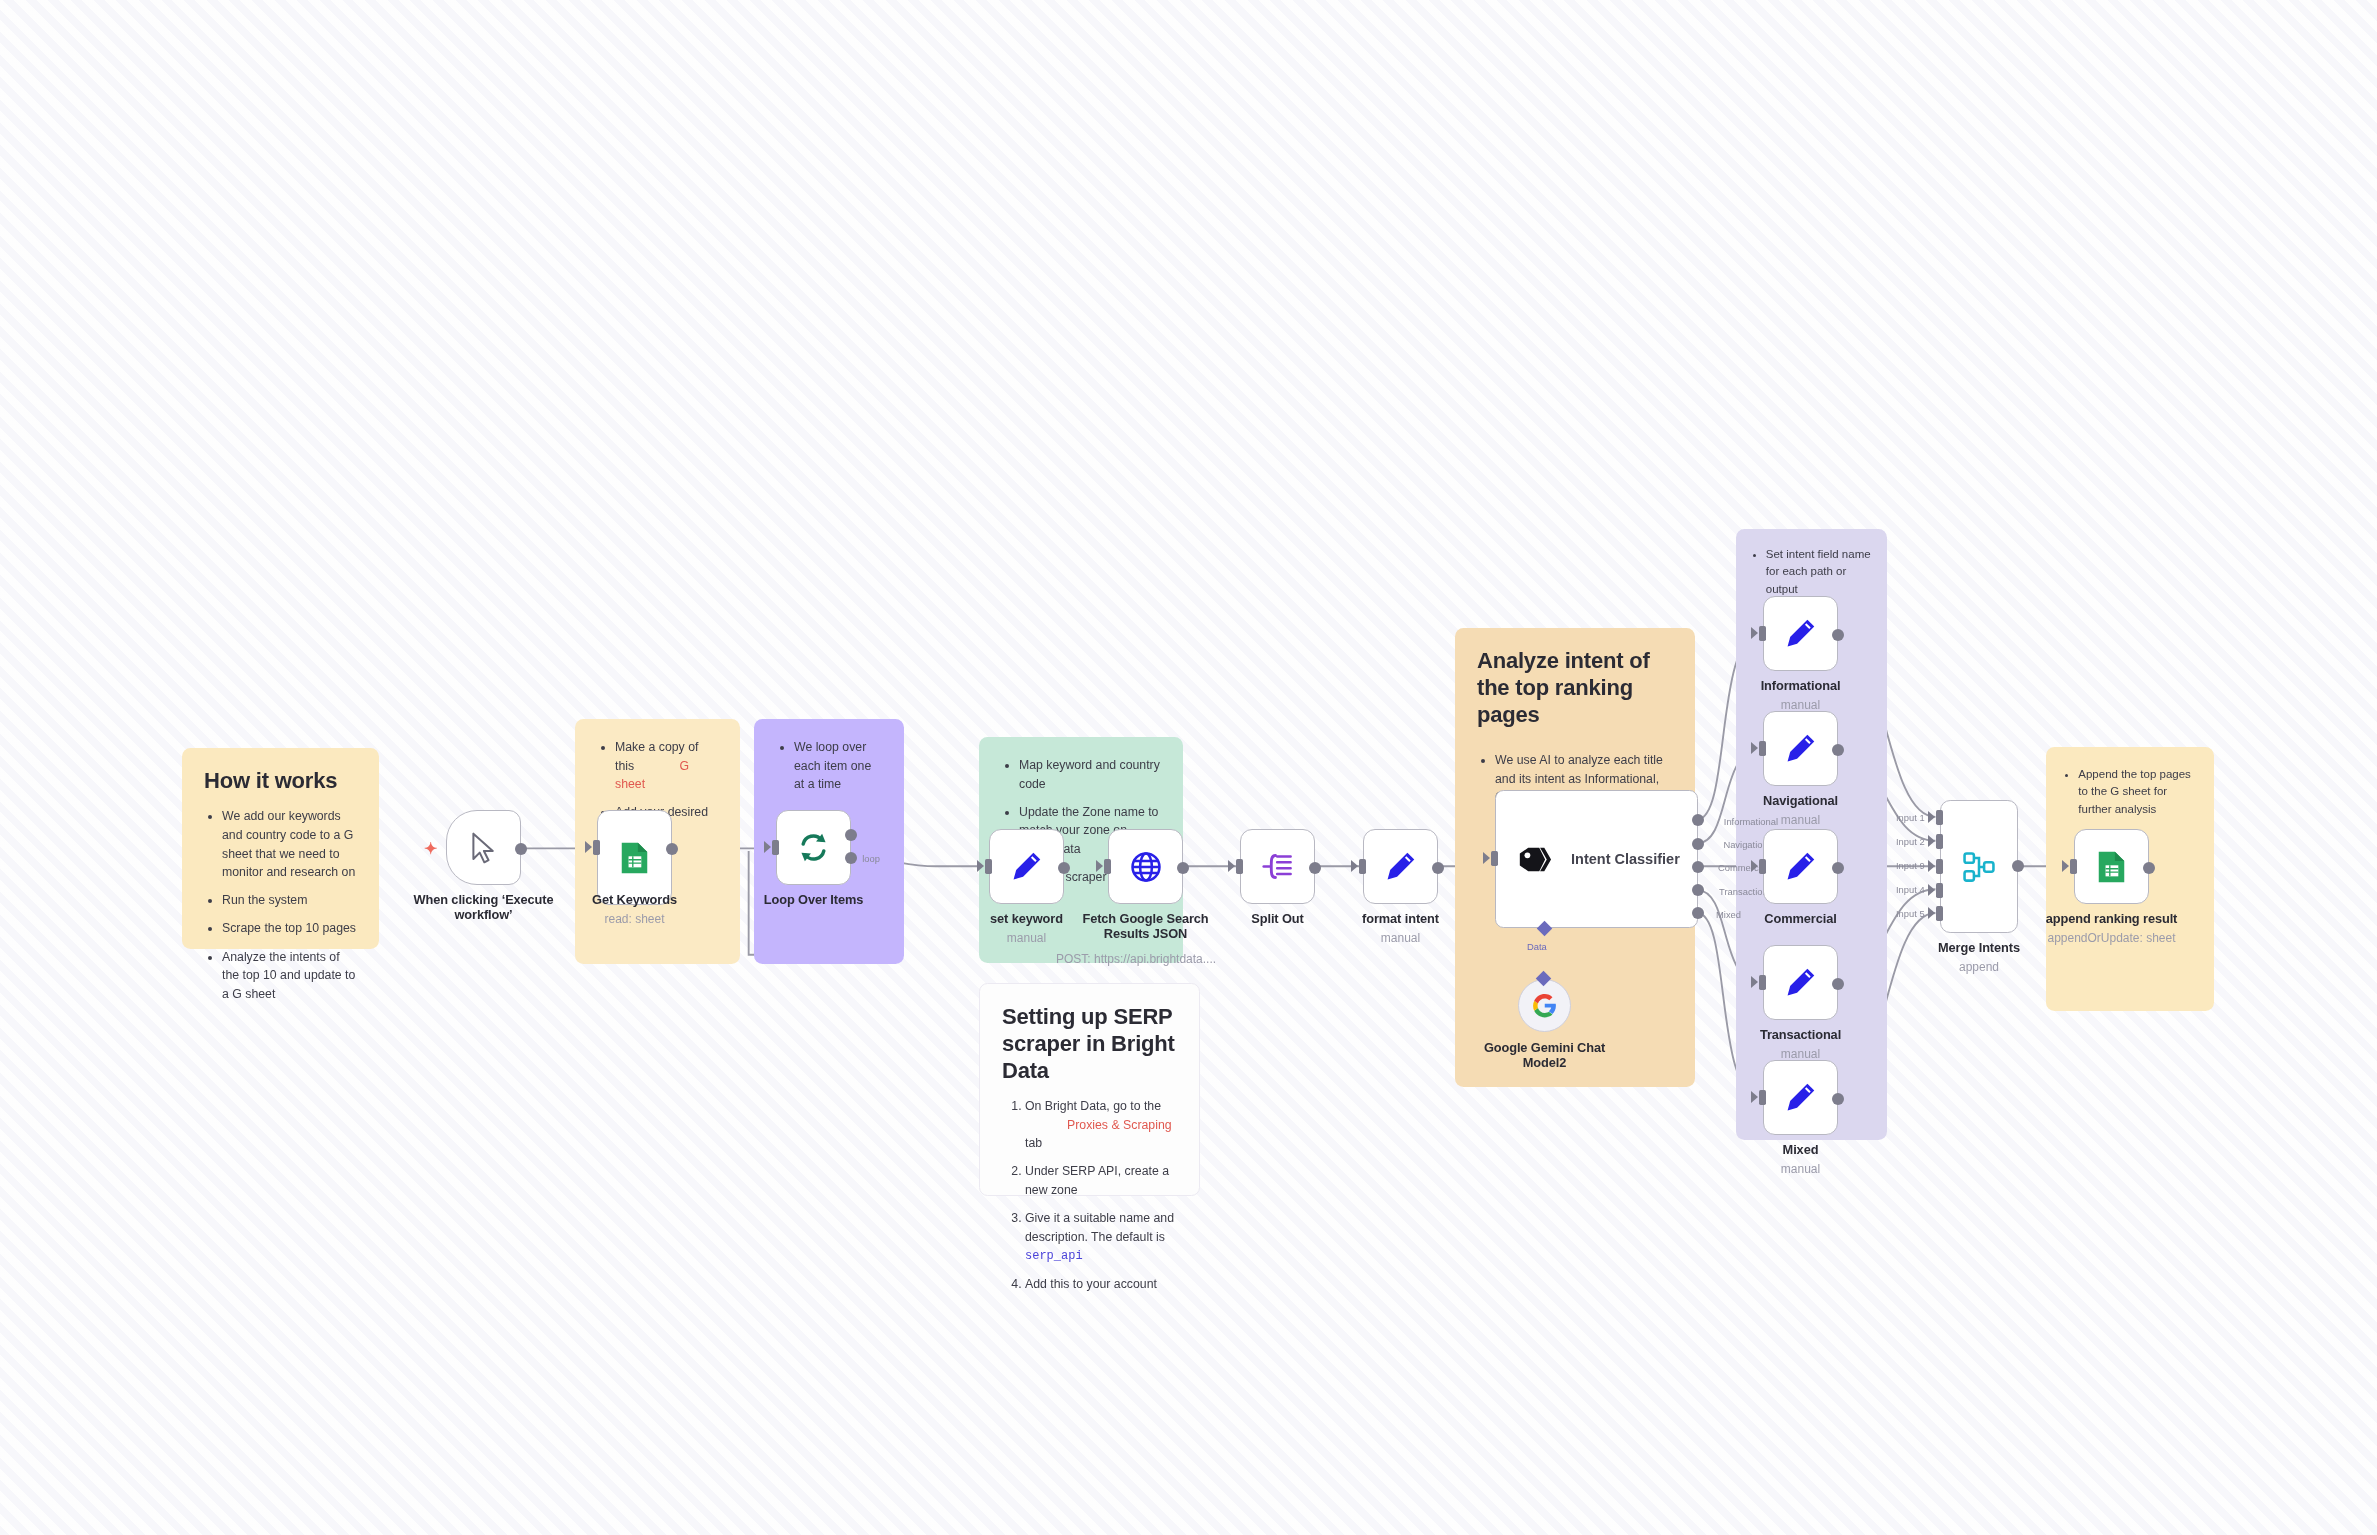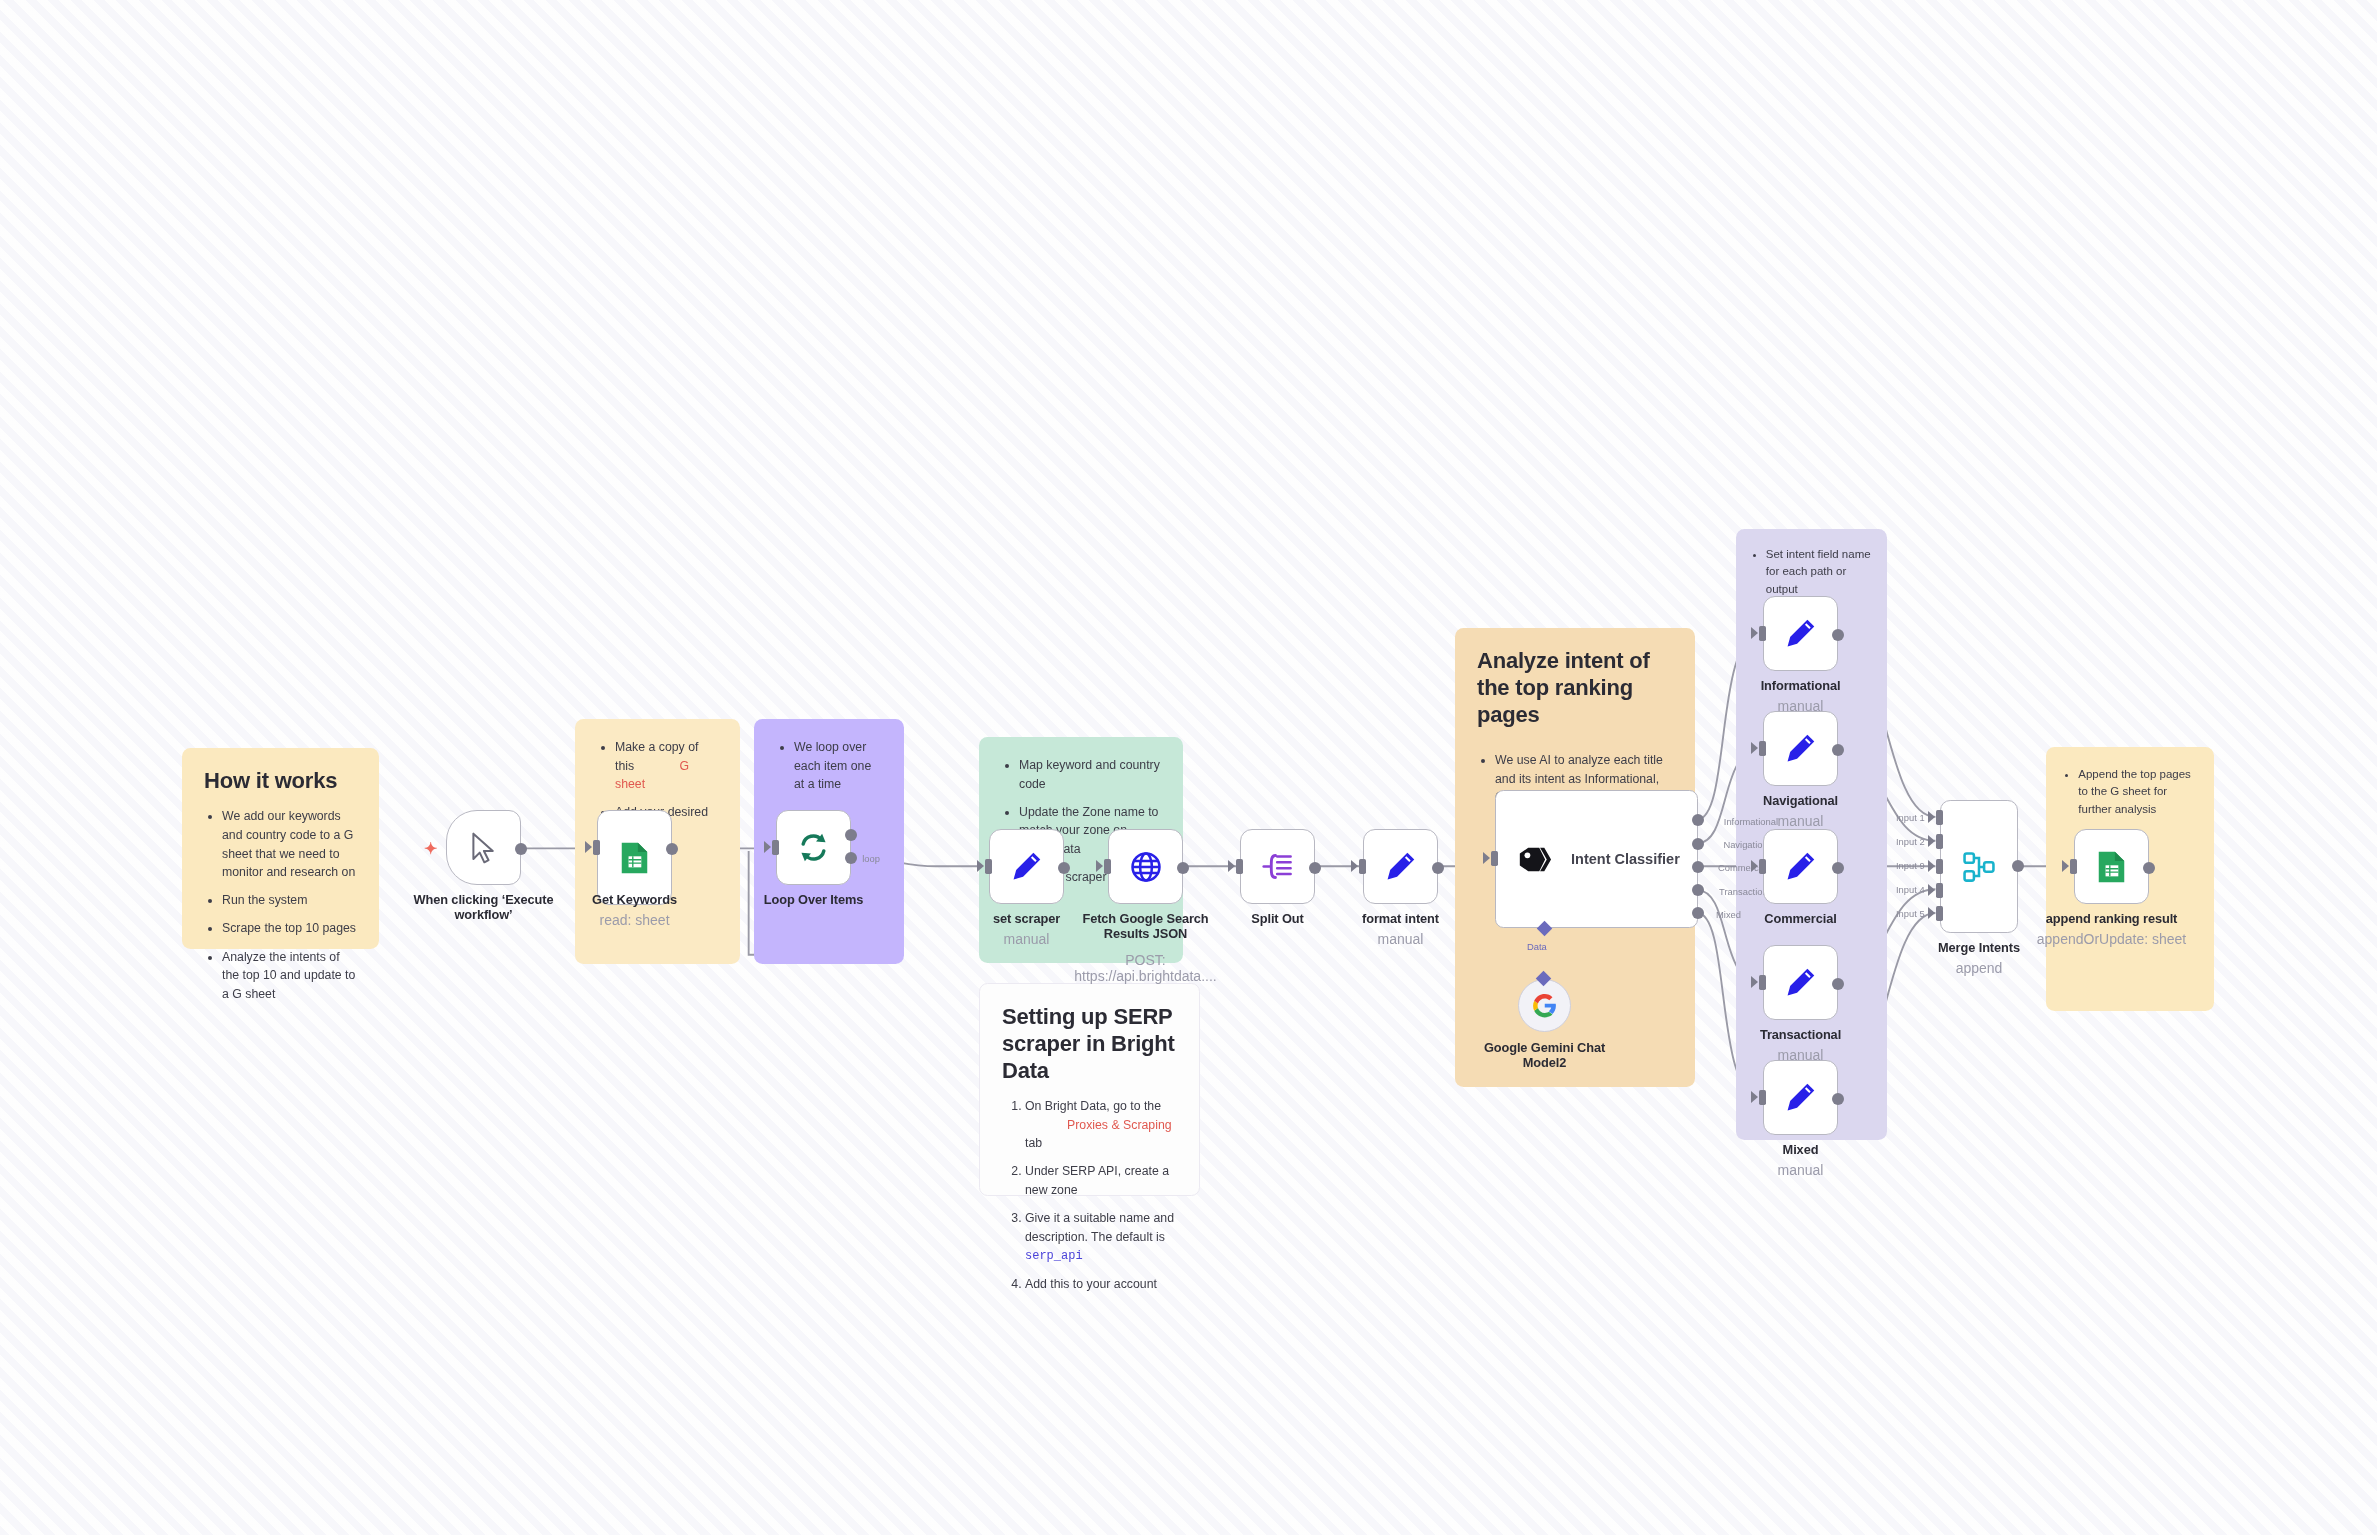--- a/index.html
+++ b/index.html
@@ -50,21 +50,21 @@
   .nbox.tall{border-radius:10.2px;}
   .nbox.circle{border-radius:50%;background:#f2f2f7;border:0.9px solid #cfcfdb;}
   .nlabel{
     position:absolute;left:50%;transform:translateX(-50%);
     text-align:center;white-space:nowrap;
     font-size:12.8px;font-weight:700;color:#2b2b34;letter-spacing:-0.1px;
   }
   .nlabel.wrap{white-space:normal;width:162px;}
   .nsub{
     position:absolute;left:50%;transform:translateX(-50%);
-    text-align:center;white-space:nowrap;font-size:14px;color:#9b9baa;
+    text-align:left;white-space:nowrap;font-size:12px;color:#9b9baa;
   }
   .nsub.wrap{white-space:normal;width:196px;}
   .inner-title{font-size:14.5px;font-weight:700;color:#44444f;}
 
   
   .port{position:absolute;width:12px;height:12px;border-radius:50%;background:#7d7d8c;}
   .port-in{position:absolute;width:7.7px;height:15.3px;background:#7d7d8c;border-radius:1.7px;}
   .port-in:before{
     content:"";position:absolute;left:-7.7px;top:0.9px;width:0;height:0;
     border-top:6.8px solid transparent;border-bottom:6.8px solid transparent;
@@ -243,21 +243,21 @@
 
   <div class="node" style="left:989px;top:829px;width:75px;height:75px;">
     <div class="nbox">
       <svg class="ic" width="31" height="31" viewBox="0 0 36 36">
         <path d="M26 2 l8 8 l-20 20 l-11 3 l3 -11 Z" fill="#2820e8"></path>
         <path d="M24 7 l5 5" stroke="#ffffff" stroke-width="2.4"></path>
       </svg>
     </div>
     <span class="port-in" style="left:-4.3px;top:30px;"></span>
     <span class="port" style="right:-6px;top:33px;"></span>
-    <div class="nlabel" style="top:82px;">set scraper</div>
+    <div class="nlabel" style="top:82px;">set keyword</div>
     <div class="nsub" style="top:102px;">manual</div>
   </div>
 
   <div class="node" style="left:1108px;top:829px;width:75px;height:75px;">
     <div class="nbox">
       <svg class="ic" width="32" height="32" viewBox="0 0 38 38">
         <circle cx="19" cy="19" r="16" fill="none" stroke="#2820e8" stroke-width="3"></circle>
         <ellipse cx="19" cy="19" rx="7" ry="16" fill="none" stroke="#2820e8" stroke-width="3"></ellipse>
         <path d="M4 12 h30 M4 26 h30 M3 19 h32" stroke="#2820e8" stroke-width="3"></path>
       </svg>

